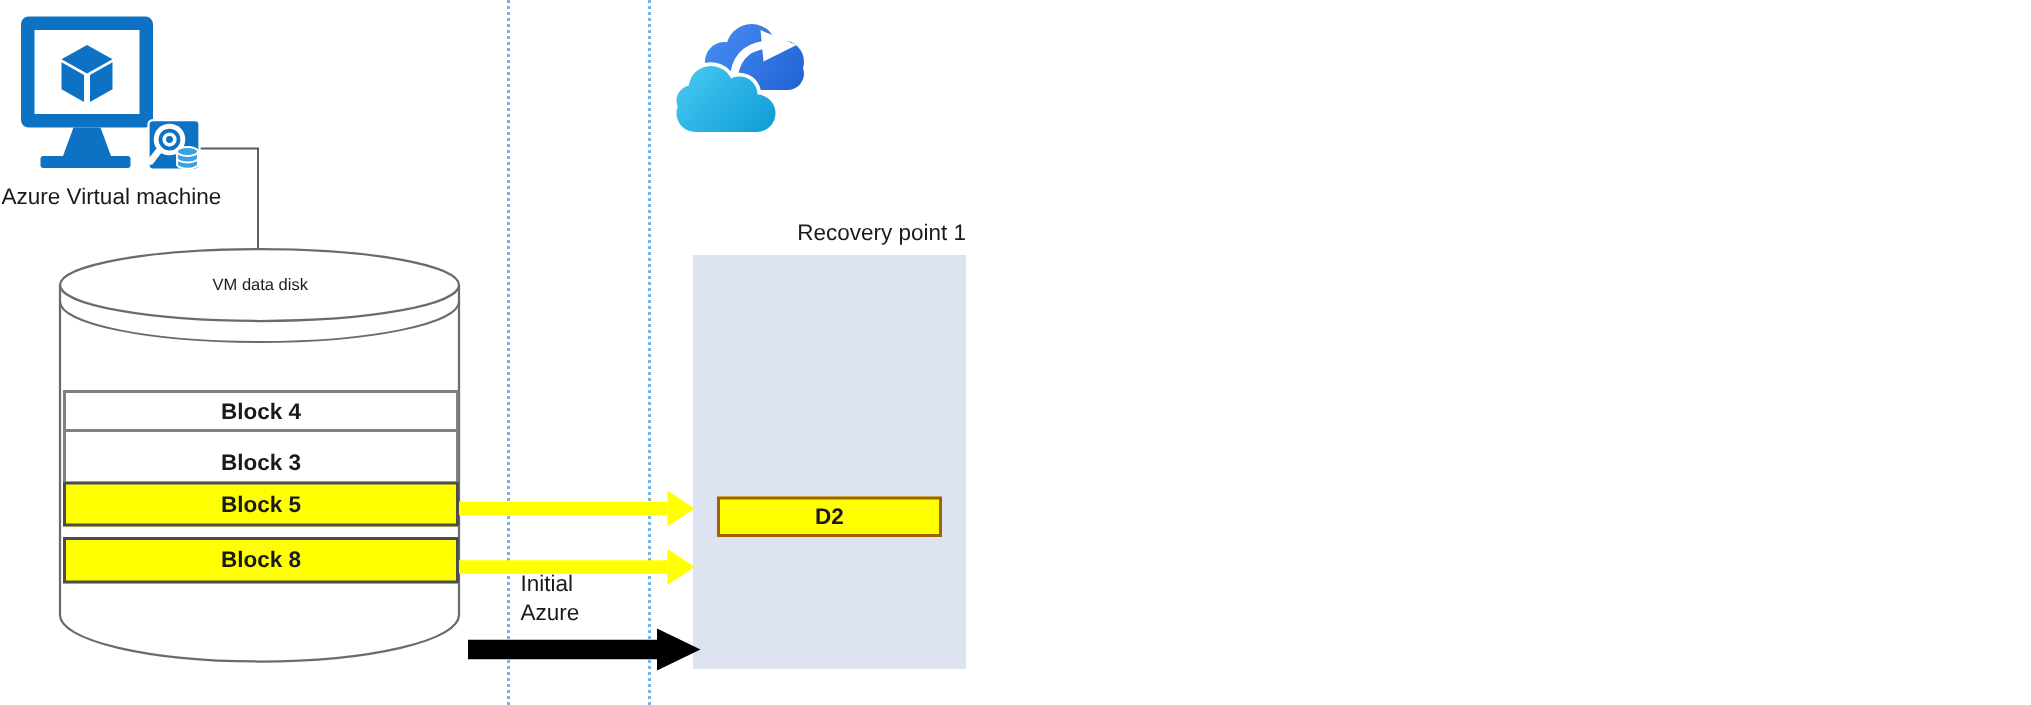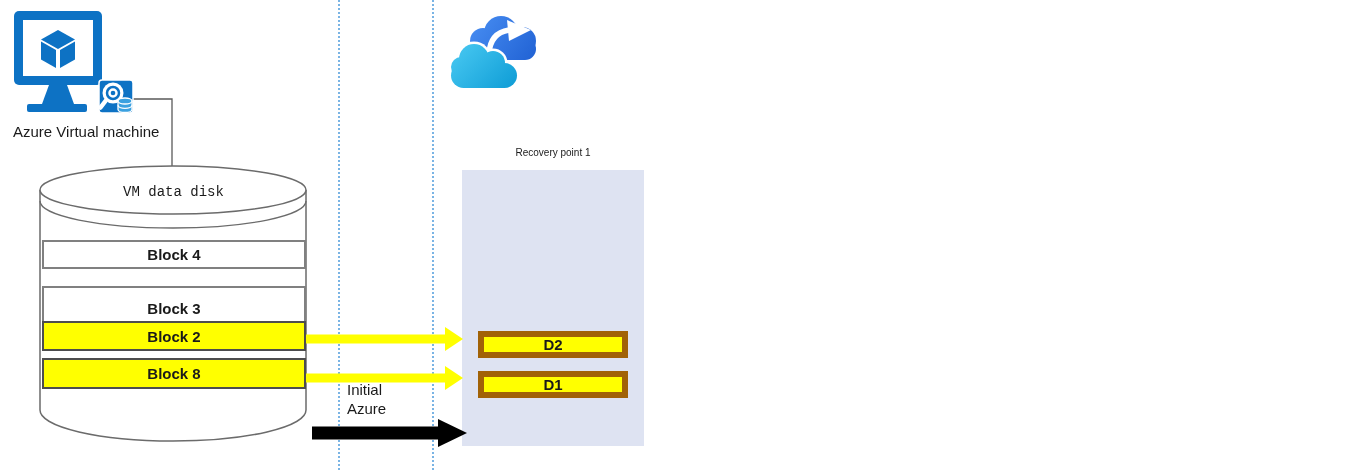--- a/index.html
+++ b/index.html
@@ -33,45 +33,43 @@
     height: 470px;
   }
 
   .vm-label {
     position: absolute;
     left: 1px;
     top: 123px;
     width: 170px;
     font-size: 15px;
     white-space: nowrap;
-    margin-left: 12px;
   }
   .disk-title {
     position: absolute;
     left: 40px;
     top: 184px;
     width: 267px;
     text-align: center;
-    font-size: 14px;
-    font-family: Liberation Mono, monospace;
+    font-size: 11px;
   }
   .block {
     position: absolute;
     left: 42px;
     width: 264px;
     box-sizing: border-box;
     display: flex;
     align-items: center;
     justify-content: center;
     font-size: 15px;
     font-weight: bold;
     background: #ffffff;
     border: 2px solid #808080;
   }
-  #block-4 { top: 240px; height: 29px; }
+  #block-4 { top: 260px; height: 29px; }
   #block-3 { top: 286px; height: 44px; }
   #block-2 { top: 321px; height: 30px; }
   #block-1 { top: 358px; height: 31px; }
   .block.highlighted {
     background: #ffff00;
     border-color: #4d4d4d;
   }
 
   .backup-label {
     position: absolute;
@@ -90,31 +88,31 @@
     top: 170px;
     width: 182px;
     height: 276px;
     background: #dee3f2;
   }
   .recovery-title {
     position: absolute;
     left: 462px;
     top: 147px;
     width: 182px;
-    text-align: center;
-    font-size: 10px;
+    text-align: right;
+    font-size: 15px;
   }
   .dbox {
     position: absolute;
     left: 478px;
     width: 150px;
     height: 27px;
     box-sizing: border-box;
     background: #ffff00;
-    border: 6px solid #a16207;
+    border: 2px solid #a16207;
     display: flex;
     align-items: center;
     justify-content: center;
     font-size: 15px;
     font-weight: bold;
   }
   #dbox-d2 { top: 331px; }
   #dbox-d1 { top: 371px; }
 </style>
 </head>
@@ -207,24 +205,23 @@
       <line x1="312" y1="433" x2="438" y2="433" stroke="#000000" stroke-width="13"></line>
       <polygon points="438,419 467,433 438,447" fill="#000000"></polygon>
     </g>
   </svg>
 
   <div class="vm-label">Azure Virtual machine</div>
   <div class="disk-title">VM data disk</div>
 
   <div id="block-4" class="block">Block 4</div>
   <div id="block-3" class="block">Block 3</div>
-  <div id="block-2" class="block highlighted">Block 2</div>
+  <div id="block-2" class="block highlighted">Block 5</div>
   <div id="block-1" class="block highlighted">Block 8</div>
 
   <div class="backup-label">
     <span>Initial</span>
     <span>Azure</span>
   </div>
 
   <div id="dbox-d2" class="dbox">D2</div>
-  <div id="dbox-d1" class="dbox">D1</div>
 
 </div>
 
 </body></html>

